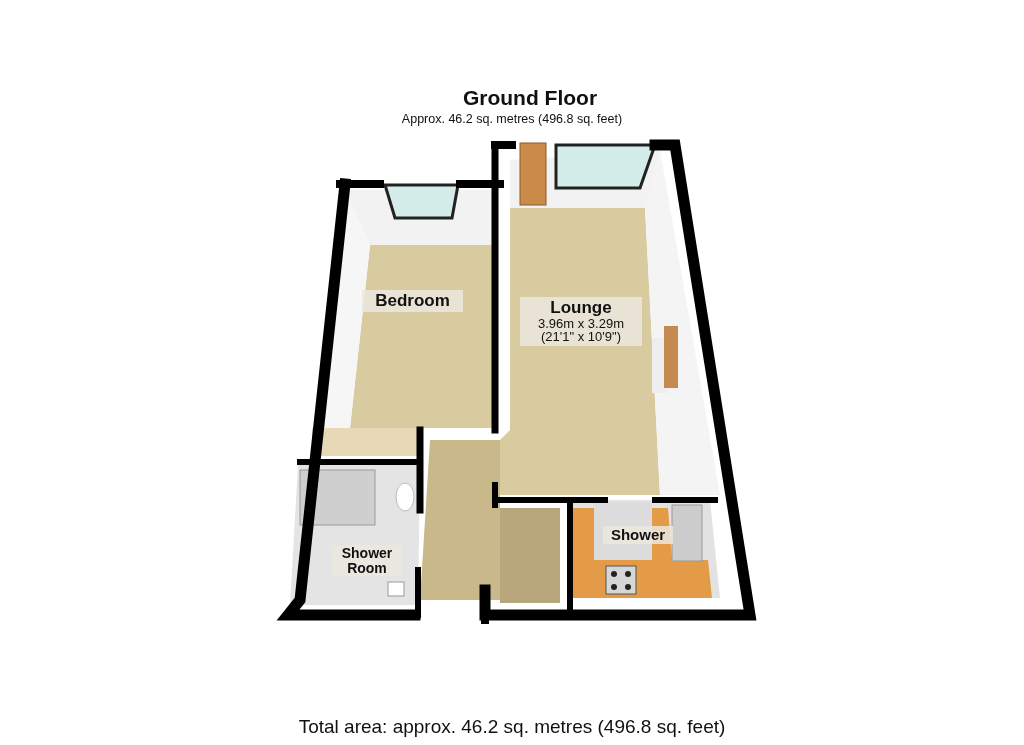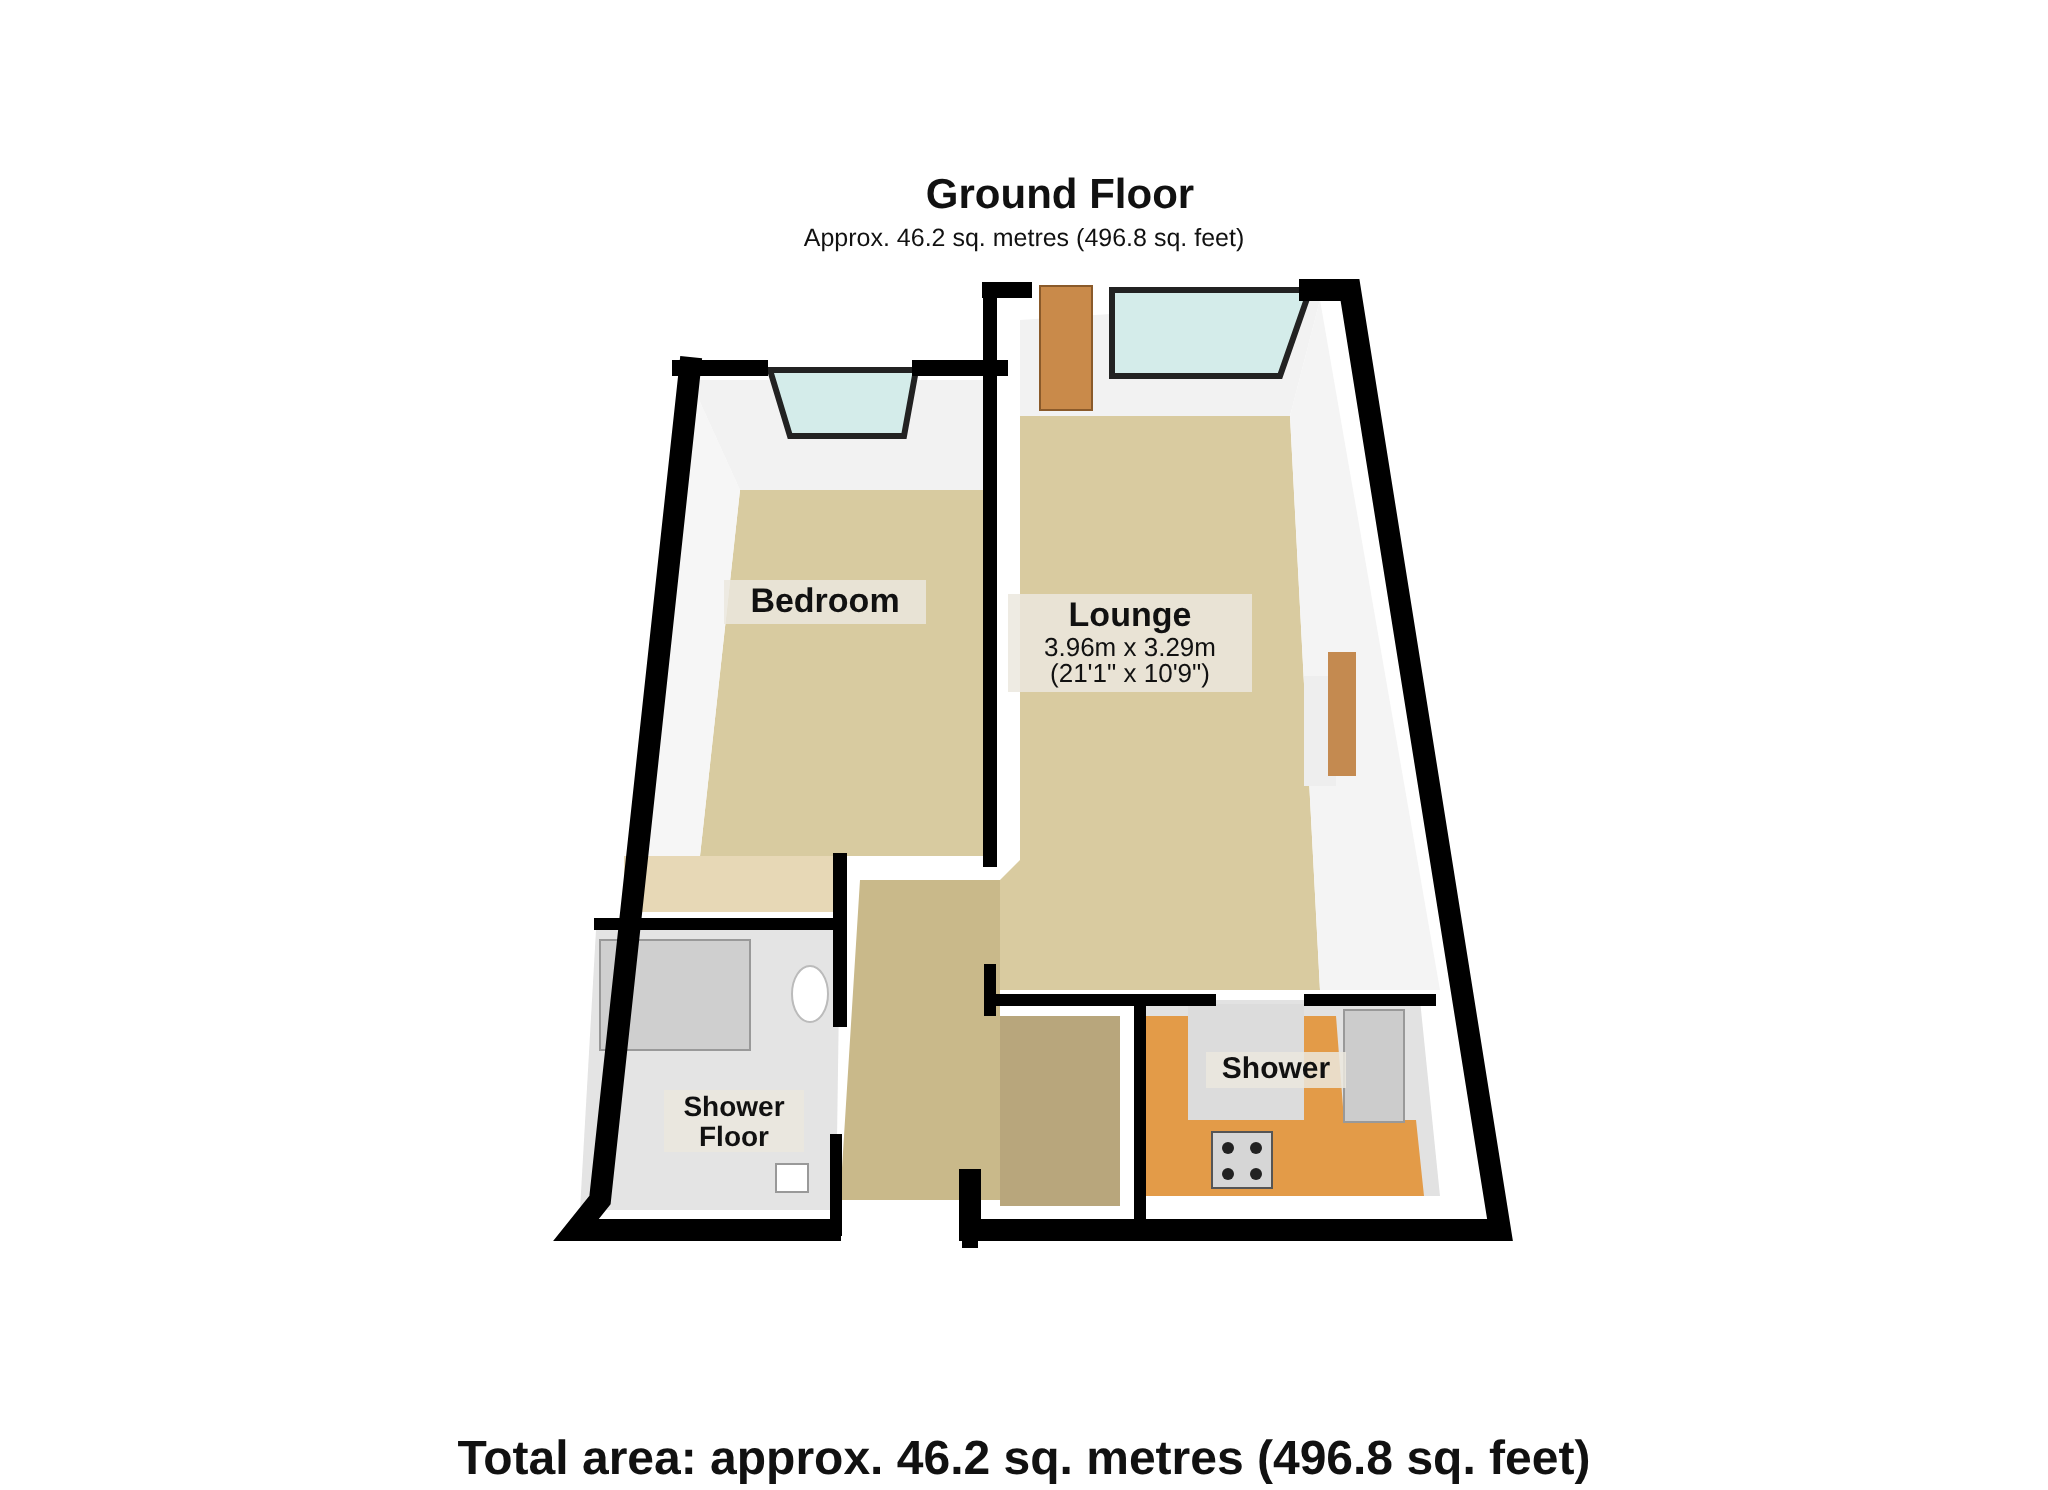--- a/index.html
+++ b/index.html
@@ -1,19 +1,19 @@
 <!DOCTYPE html>
 <html><head>
 <meta charset="utf-8">
 <style>
   html, body { margin:0; padding:0; background:#ffffff; }
   body { width:1024px; height:745px; position:relative; overflow:hidden; font-family:"Liberation Sans", sans-serif; }
   .title { position:absolute; left:0; width:1024px; top:86px; text-align:center; font-weight:bold; font-size:21px; color:#111;margin-left:18px; }
   .subtitle { position:absolute; left:0; width:1024px; top:112px; text-align:center; font-size:12.5px; color:#111; }
-  .total { position:absolute; left:0; width:1024px; top:716px; text-align:center; font-size:24px; color:#111;font-weight:bold; }
+  .total { position:absolute; left:0; width:1024px; top:716px; text-align:center; font-size:19px; color:#111; }
   svg.plan { position:absolute; left:0; top:0; }
   .label { position:absolute; background:rgba(235,232,222,0.85); text-align:center; color:#111; line-height:1.05; }
   .label .name { font-weight:bold; }
 </style>
 </head>
 <body>
 
 <div class="title">Ground Floor</div>
 <div class="subtitle">Approx. 46.2 sq. metres (496.8 sq. feet)</div>
 
@@ -72,27 +72,27 @@
     <polyline points="420,430 420,510" stroke-width="7"></polyline>
     <polyline points="418,570 418,615" stroke-width="6"></polyline>
     <polyline points="495,485 495,505" stroke-width="6"></polyline>
   </g>
 </svg>
 
 <div class="label" style="left:362px; top:290px; width:101px; padding:2px 0; font-size:17px;">
   <div class="name">Bedroom</div>
 </div>
 
-<div class="label" style="left:504px; top:297px; width:122px; padding:2px 0;">
+<div class="label" style="left:520px; top:297px; width:122px; padding:2px 0;">
   <div class="name" style="font-size:17px;">Lounge</div>
   <div style="font-size:13px;">3.96m x 3.29m</div>
   <div style="font-size:13px;">(21'1" x 10'9")</div>
 </div>
 
 <div class="label" style="left:603px; top:526px; width:70px; padding:1px 0; font-size:15px;">
   <div class="name">Shower</div>
 </div>
 
 <div class="label" style="left:332px; top:545px; width:70px; padding:1px 0; font-size:14px;">
-  <div class="name">Shower Floor</div>
+  <div class="name">Shower Room</div>
 </div>
 
 <div class="total">Total area: approx. 46.2 sq. metres (496.8 sq. feet)</div>
 
 </body></html>

